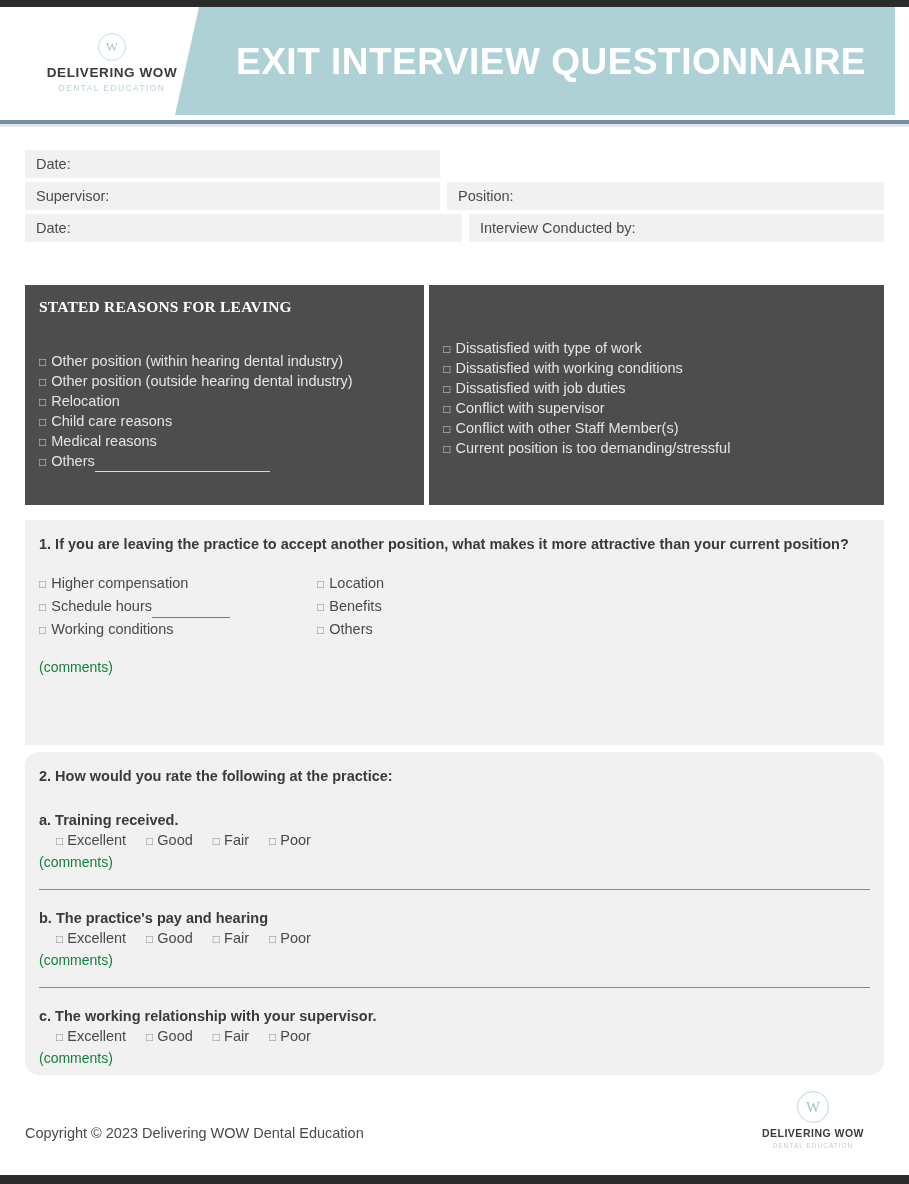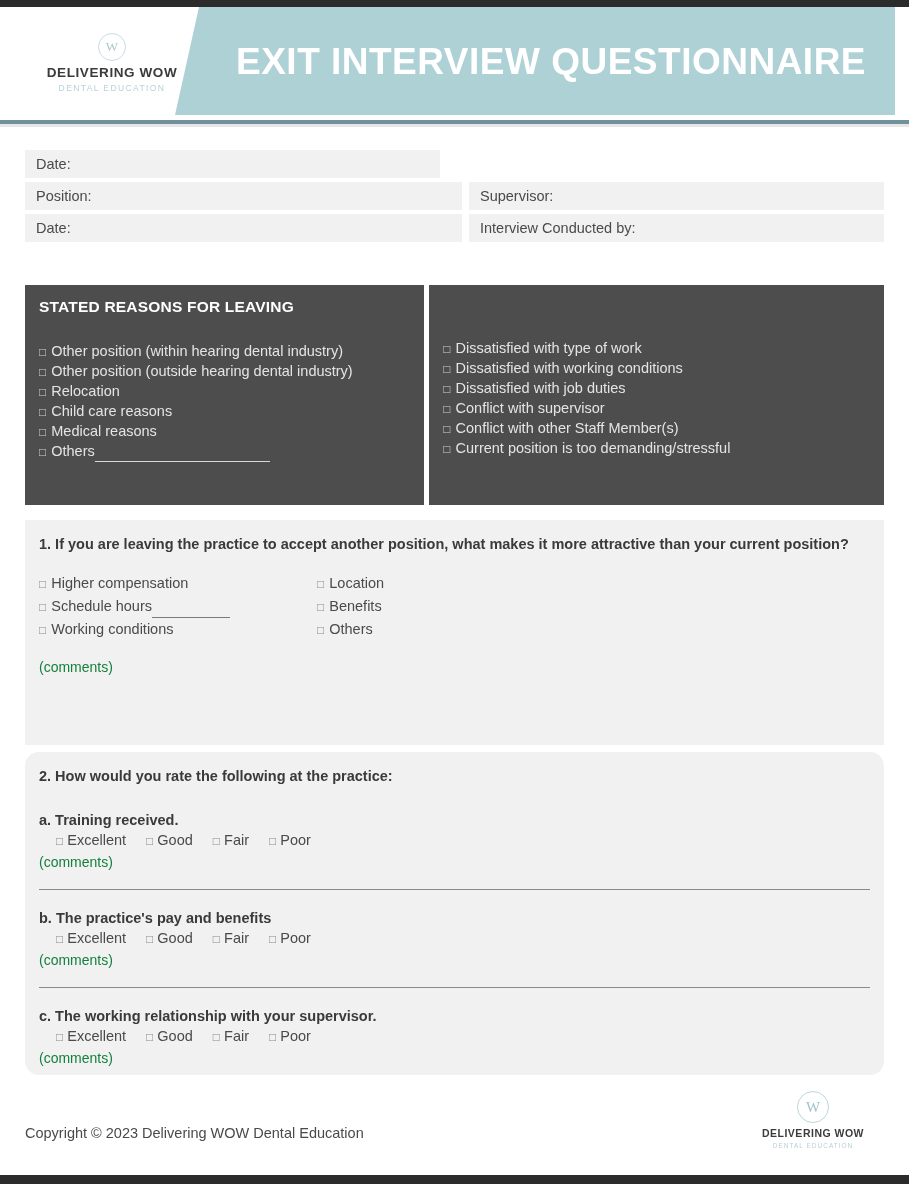--- a/index.html
+++ b/index.html
@@ -128,21 +128,22 @@
     background: #4d4d4d;
     padding: 13px 14px 0 14px;
   }
   .reasons-col.left  { width: 430px; }
   .reasons-col.right { width: 490px; }
   .reasons-title {
     color: #ffffff;
     font-weight: bold;
     font-size: 15.5px;
     letter-spacing: 0.2px;
-    margin-bottom: 26px;
+    margin-bottom: 36px;
+    font-family: Liberation Serif, serif;
   }
   .reasons-spacer { height: 41px; }
   .reason-item {
     color: #e4e4e4;
     font-size: 14.5px;
     line-height: 19px;
     white-space: nowrap;
   }
   .reason-item .cb {
     font-size: 12px;
@@ -288,22 +289,22 @@
     <div class="header-title">EXIT INTERVIEW QUESTIONNAIRE</div>
   </div>
   <div class="header-rule"></div>
   <div class="header-rule-shadow"></div>
 
   <div class="info-table">
     <div class="info-row">
       <div class="info-cell right">Date:</div>
     </div>
     <div class="info-row">
+      <div class="info-cell right">Supervisor:</div>
       <div class="info-cell left">Position:</div>
-      <div class="info-cell right">Supervisor:</div>
     </div>
     <div class="info-row">
       <div class="info-cell left">Date:</div>
       <div class="info-cell right">Interview Conducted by:</div>
     </div>
   </div>
 
   <div class="reasons">
     <div class="reasons-col left">
       <div class="reasons-title">STATED REASONS FOR LEAVING</div>
@@ -384,21 +385,21 @@
     <div class="subq">
       <div class="subq-title">a. Training received.</div>
       <div class="ratings">
         <span class="rate"><span class="cb">□</span><span>Excellent</span></span><span class="rate"><span class="cb">□</span><span>Good</span></span><span class="rate"><span class="cb">□</span><span>Fair</span></span><span class="rate"><span class="cb">□</span><span>Poor</span></span>
       </div>
       <div class="comments">(comments)</div>
       <hr class="sub-rule">
     </div>
 
     <div class="subq">
-      <div class="subq-title">b. The practice's pay and benefits</div>
+      <div class="subq-title">b. The practice's pay and hearing</div>
       <div class="ratings">
         <span class="rate"><span class="cb">□</span><span>Excellent</span></span><span class="rate"><span class="cb">□</span><span>Good</span></span><span class="rate"><span class="cb">□</span><span>Fair</span></span><span class="rate"><span class="cb">□</span><span>Poor</span></span>
       </div>
       <div class="comments">(comments)</div>
       <hr class="sub-rule">
     </div>
 
     <div class="subq">
       <div class="subq-title">c. The working relationship with your supervisor.</div>
       <div class="ratings">

